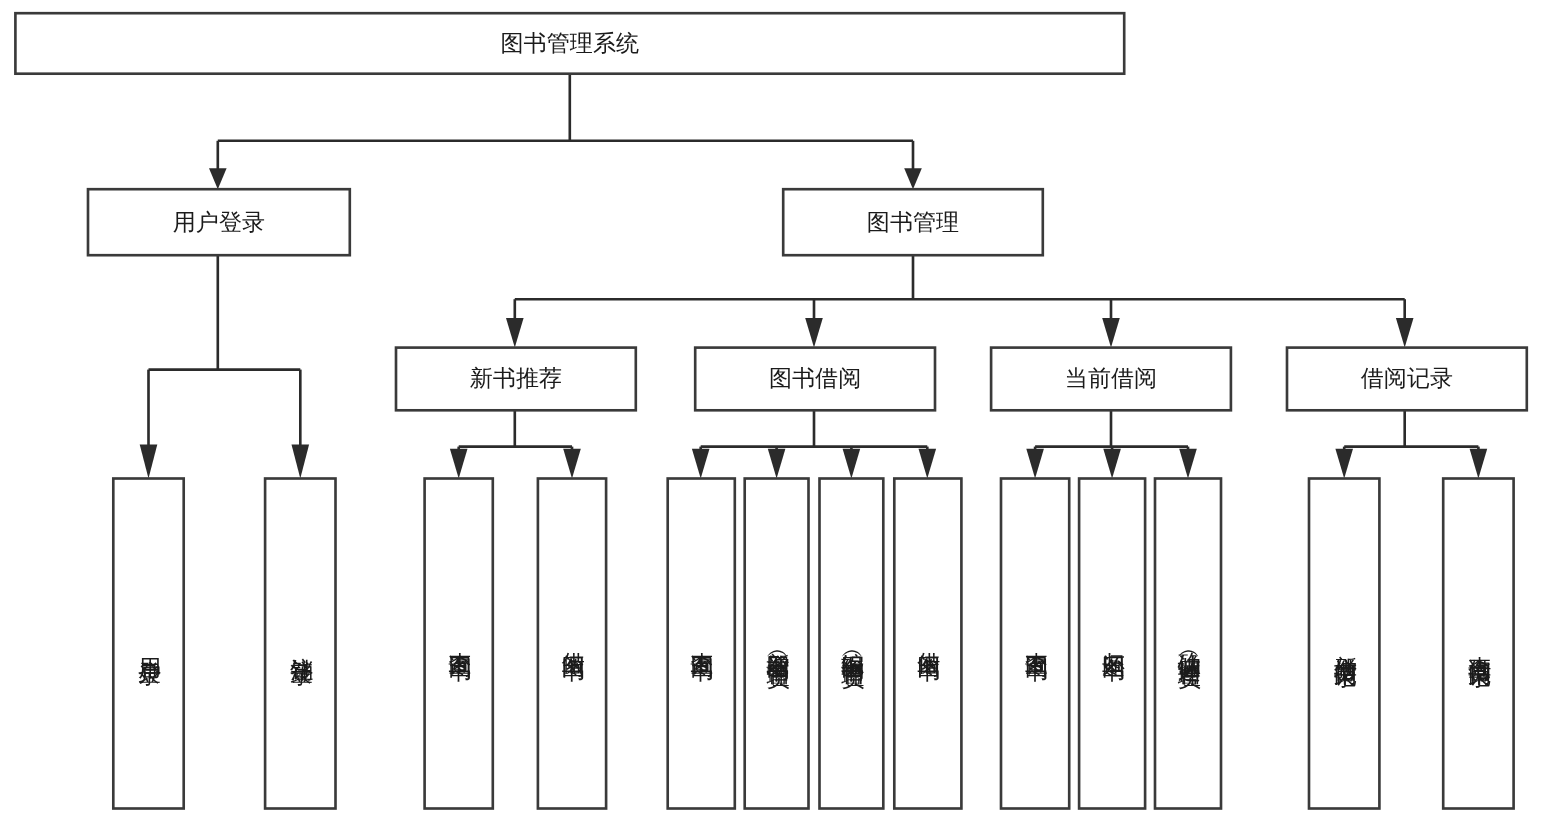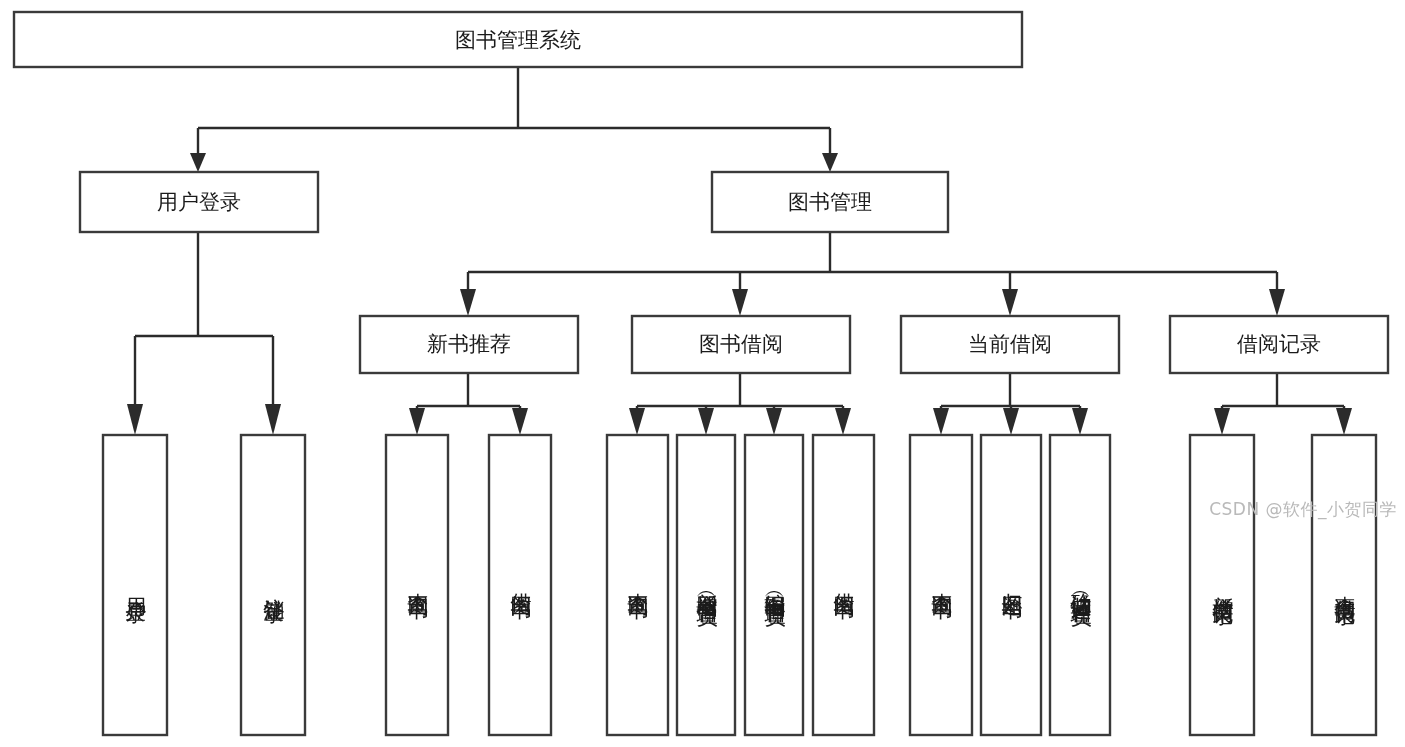--- a/index.html
+++ b/index.html
@@ -221,15 +221,14 @@
       <rect class="node-box" x="1190" y="435" width="64" height="300"></rect>
       <text class="node-label vert" x="1222" y="585">新增借阅记录</text>
     </g>
     <g>
       <rect class="node-box" x="1312" y="435" width="64" height="300"></rect>
       <text class="node-label vert" x="1344" y="585">查询借阅记录</text>
     </g>
 
   </svg>
 
-  <div class="watermark">CSDN @软件_小贺同学</div>
 
 </div>
 
 </body></html>

